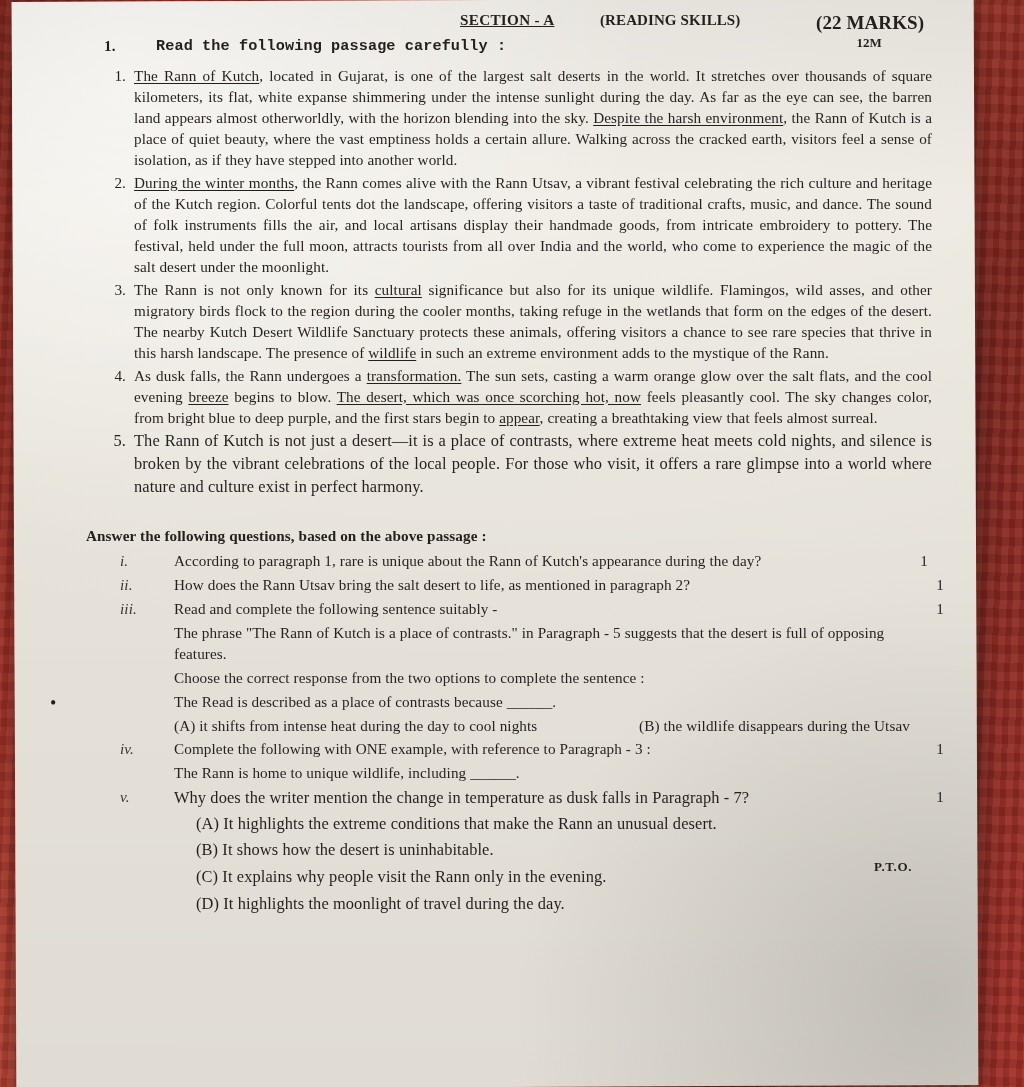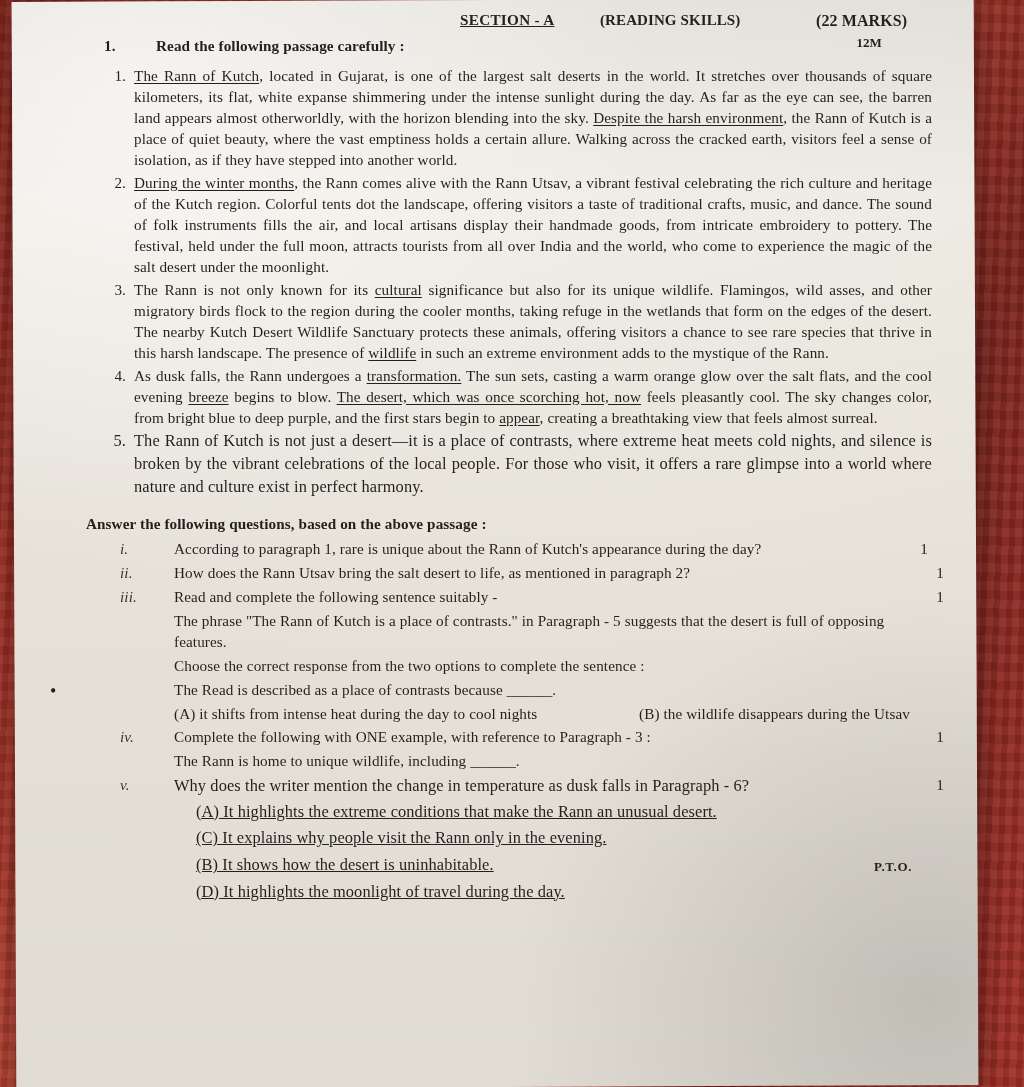--- a/index.html
+++ b/index.html
@@ -89,39 +89,40 @@
     left: 500px;
     top: 0;
     font-weight: 700;
     font-size: 15px;
   }
   .hdr-marks {
     position: absolute;
     left: 716px;
     top: 0;
     font-weight: 700;
-    font-size: 16px;
+    font-size: 19px;
   }
 
   .q1row {
     position: relative;
     margin-top: 4px;
     height: 22px;
   }
   .q1num {
     position: absolute;
     left: 26px;
     top: 0;
     font-weight: 700;
   }
   .q1text {
     position: absolute;
     left: 78px;
     top: 0;
     font-weight: 700;
+    font-family: Liberation Mono, monospace;
   }
   .marks12 {
     position: absolute;
     right: 62px;
     top: -2px;
     font-weight: 700;
     font-size: 13px;
   }
 
   
@@ -145,21 +146,21 @@
   .para {
     text-align: justify;
     text-justify: inter-word;
     padding-right: 12px;
   }
   u.u { text-decoration: underline; text-underline-offset: 2px; }
   .big { font-size: 16.4px; }
 
   
   .ansHead {
-    margin: 16px 0 4px 8px;
+    margin: 28px 0 4px 8px;
     font-weight: 700;
   }
   .qrow {
     position: relative;
     padding-left: 96px;
     margin-bottom: 3px;
     padding-right: 54px;
   }
   .qrow .rn {
     position: absolute;
@@ -197,21 +198,20 @@
   .bullet {
     position: absolute;
     left: 34px;
     margin-top: 2px;
     font-size: 18px;
     line-height: 1;
   }
   .mcq {
     padding-left: 118px;
     margin-bottom: 4px;
-    text-decoration: underline;
   }
   .pto {
     position: absolute;
     right: 62px;
     bottom: 14px;
     font-weight: 700;
     letter-spacing: .6px;
     font-size: 13px;
   }
   .blank { letter-spacing: 0; }
@@ -298,24 +298,24 @@
       <span>Complete the following with ONE example, with reference to Paragraph - 3 :</span>
       <span class="mk far">1</span>
     </div>
     <div class="sub">
       <span>The Rann is home to unique wildlife, including</span>
       <span class="blank">______.</span>
     </div>
 
     <div class="qrow">
       <span class="rn">v.</span>
-      <span class="big">Why does the writer mention the change in temperature as dusk falls in Paragraph - 6?</span>
+      <span class="big">Why does the writer mention the change in temperature as dusk falls in Paragraph - 7?</span>
       <span class="mk far">1</span>
     </div>
 
     <div class="mcq big">(A)  It highlights the extreme conditions that make the Rann an unusual desert.</div>
+    <div class="mcq big">(B)  It shows how the desert is uninhabitable.</div>
     <div class="mcq big">(C)  It explains why people visit the Rann only in the evening.</div>
-    <div class="mcq big">(B)  It shows how the desert is uninhabitable.</div>
     <div class="mcq big">(D)  It highlights the moonlight of travel during the day.</div>
 
     <div class="pto">P.T.O.</div>
   </div>
 </div>
 
 </body></html>

